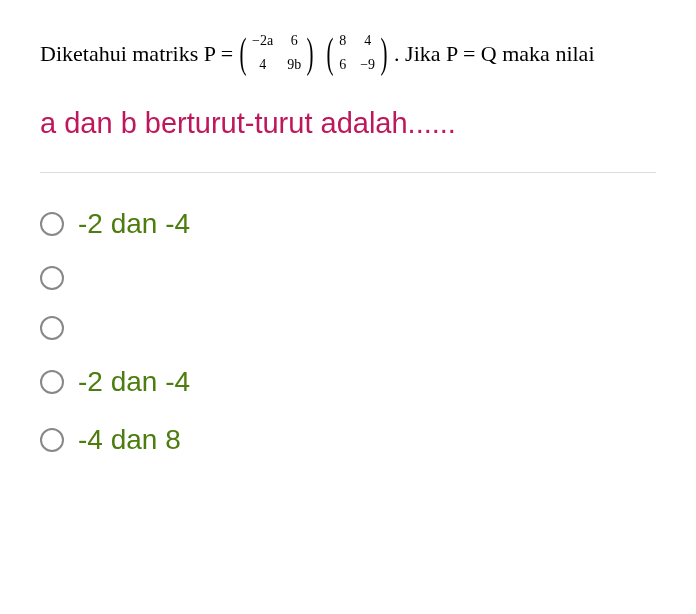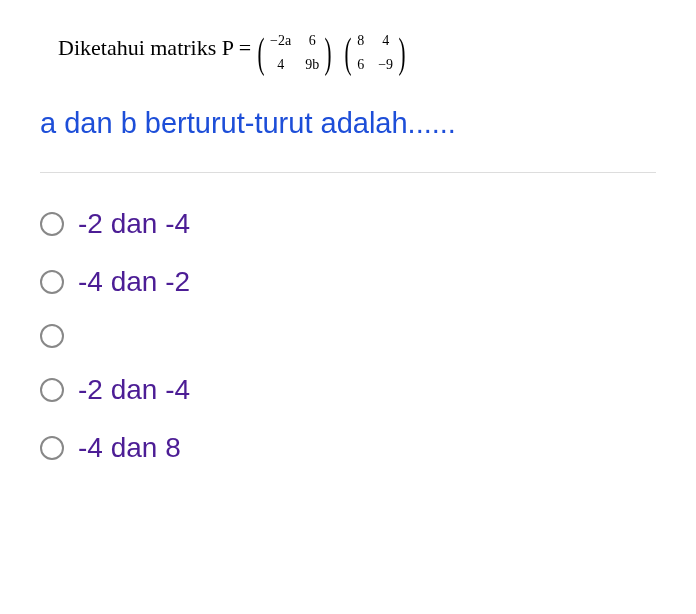--- a/index.html
+++ b/index.html
@@ -45,21 +45,21 @@
       display: inline-grid;
       grid-template-columns: auto auto;
       column-gap: 14px;
       row-gap: 2px;
       text-align: center;
       padding: 0 2px;
       font-size: 14px;
     }
     .question-line {
       font-size: 29px;
-      color: #1d4ed8;
+      color: #be185d;
       margin-bottom: 32px;
       font-family: Arial, sans-serif;
       font-weight: 400;
     }
     .divider {
       border: none;
       border-top: 1px solid #dddddd;
       margin-bottom: 35px;
     }
     .option {
@@ -70,27 +70,27 @@
     .radio-circle {
       width: 24px;
       height: 24px;
       border: 2px solid #888888;
       border-radius: 50%;
       margin-right: 14px;
       flex-shrink: 0;
     }
     .option-label {
       font-size: 28px;
-      color: #4c1d95;
+      color: #4d7c0f;
       font-family: Arial, sans-serif;
     }
     .inline-wrap {
       display: flex;
+      align-items: center;
       flex-wrap: wrap;
-      margin-left: 18px;
     }
   </style>
 </head>
 <body>
 
 <div class="problem-statement">
   <div class="inline-wrap">
     <span class="segment">Diketahui matriks P = </span>
     <span class="matrix">
       <span class="paren">(</span>
@@ -105,35 +105,35 @@
     <span class="matrix">
       <span class="paren">(</span>
       <span class="matrix-body">
         <span>8</span>
         <span>4</span>
         <span>6</span>
         <span>−9</span>
       </span>
       <span class="paren">)</span>
     </span>
+    <span class="segment">. Jika P = Q  maka nilai</span>
   </div>
 </div>
 
 <div class="question-line">a dan b berturut-turut adalah......</div>
 
 <hr class="divider">
 
 <div class="option">
   <span class="radio-circle"></span>
   <span class="option-label">-2 dan -4</span>
 </div>
 
 <div class="option">
   <span class="radio-circle"></span>
-  <span class="option-label">-4 dan -2</span>
 </div>
 
 <div class="option">
   <span class="radio-circle"></span>
 </div>
 
 <div class="option">
   <span class="radio-circle"></span>
   <span class="option-label">-2 dan -4</span>
 </div>

